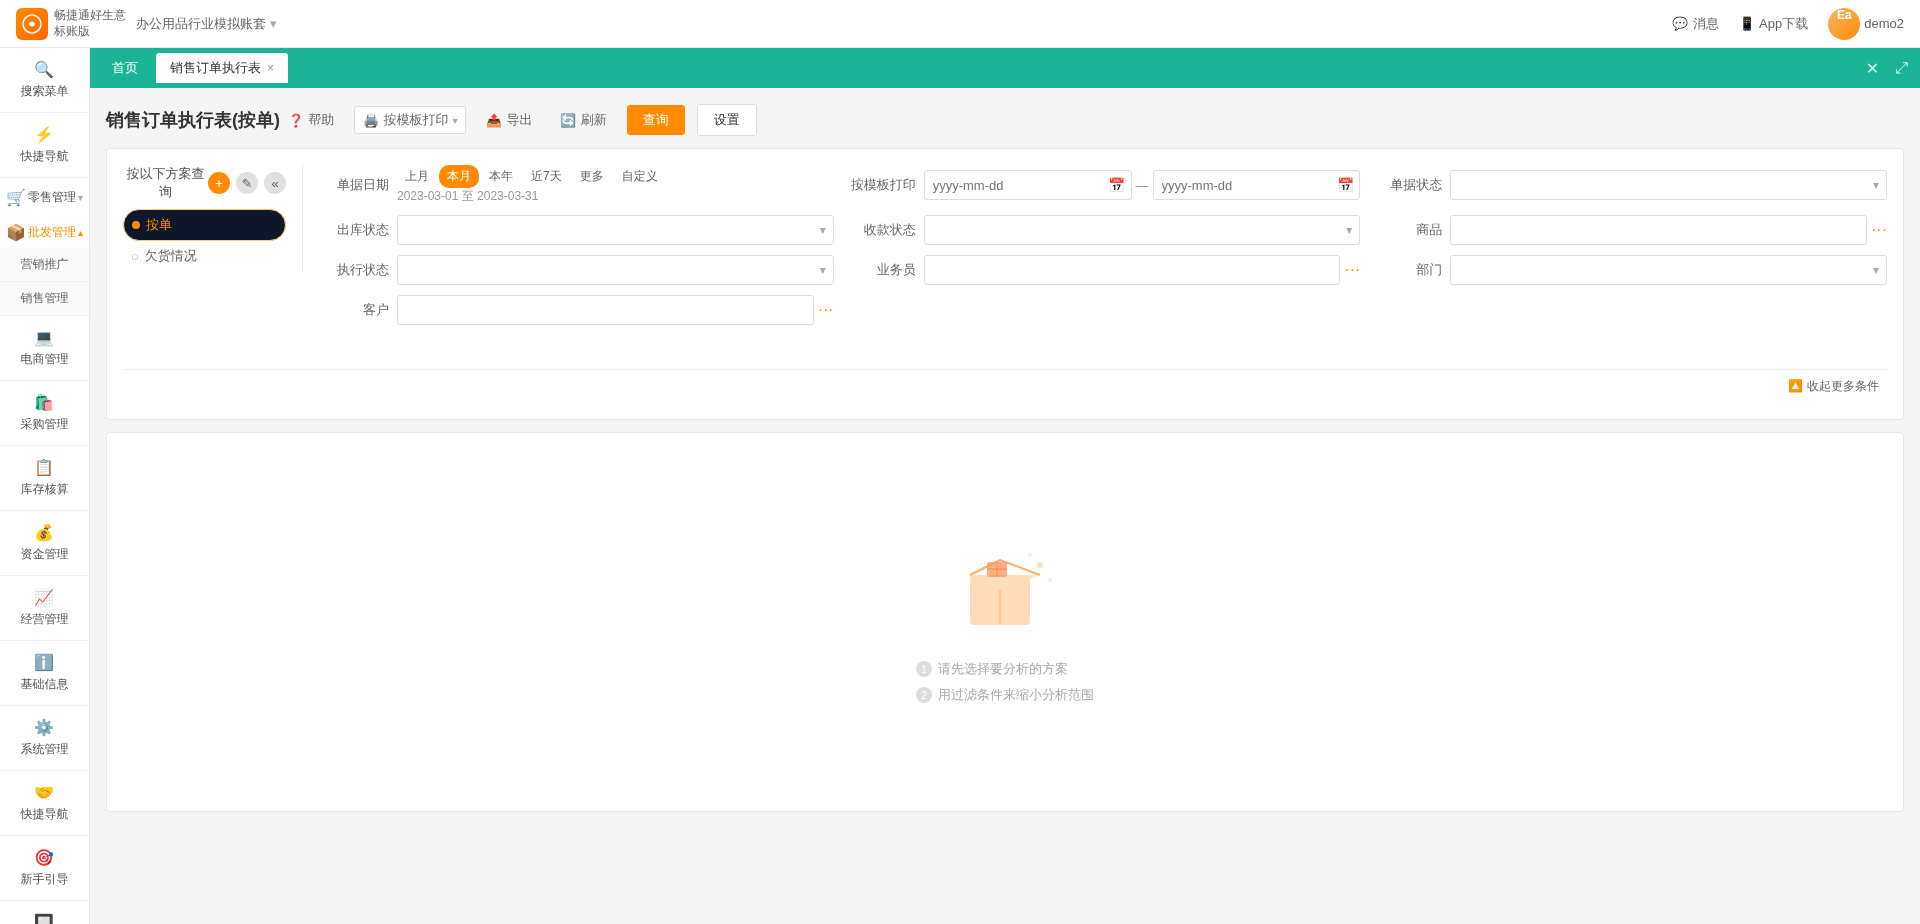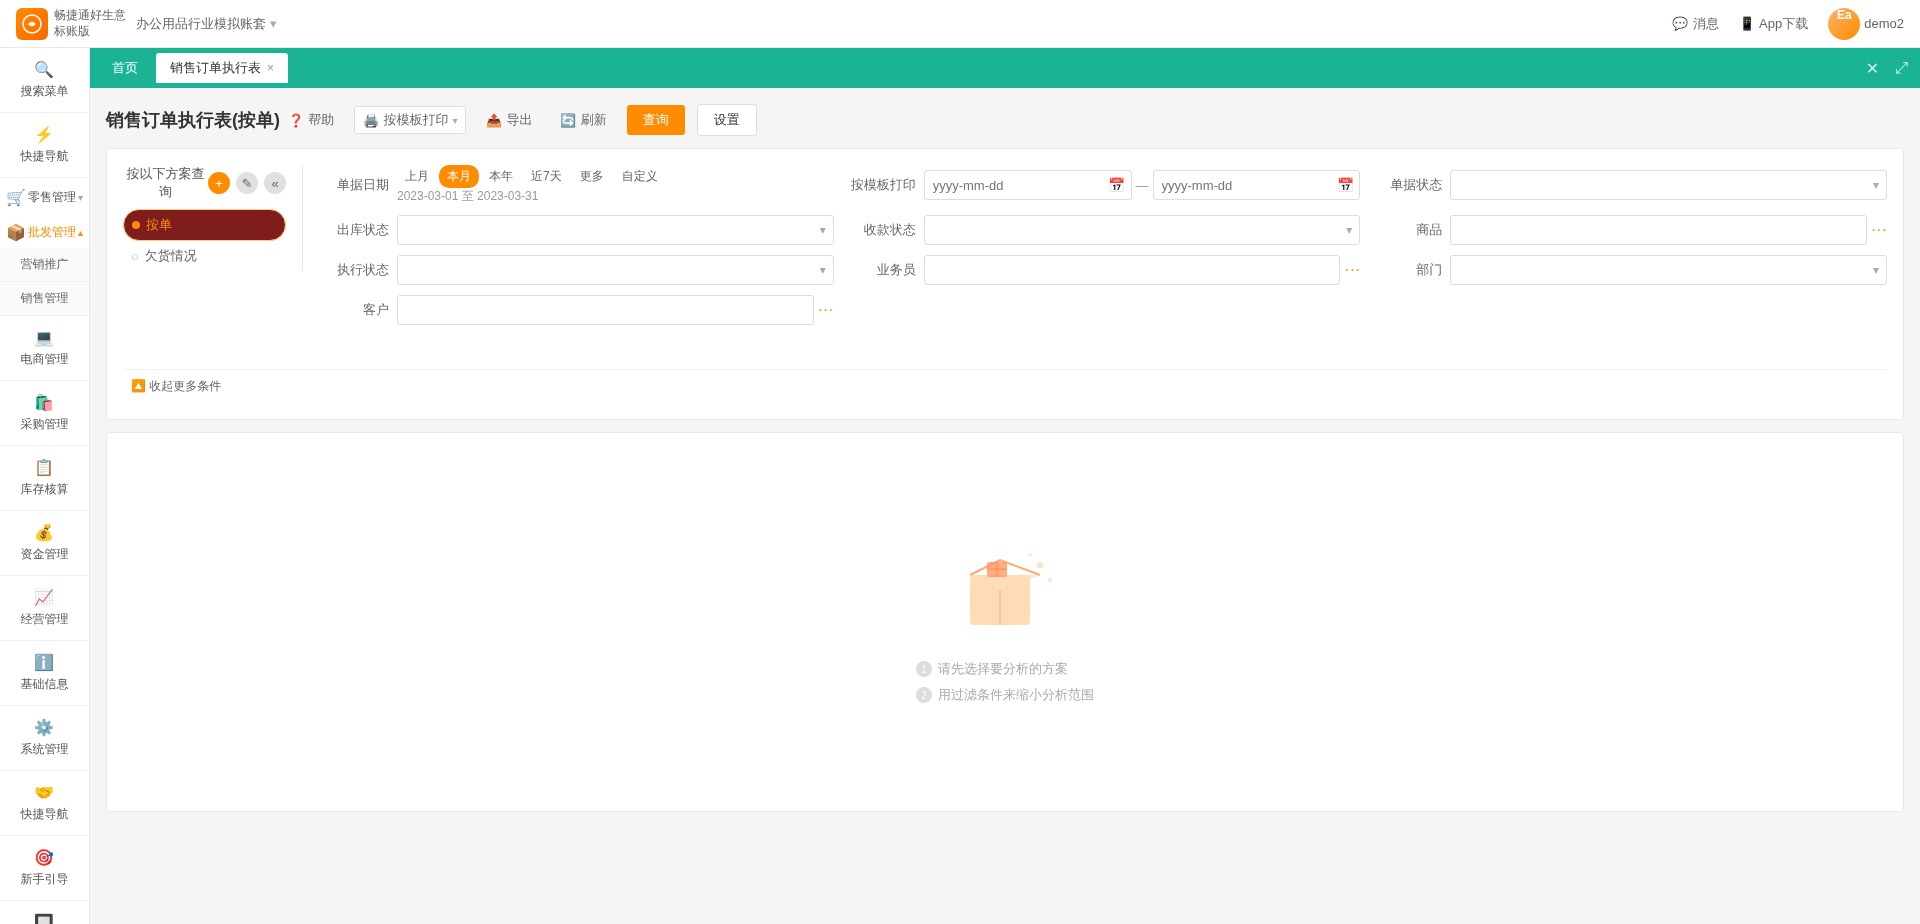--- a/index.html
+++ b/index.html
@@ -298,21 +298,21 @@
     }
     .filter-scheme-item {
       display: flex;
       align-items: center;
       gap: 6px;
       padding: 6px 8px;
       border-radius: 20px;
       cursor: pointer;
       font-size: 13px;
       color: #ff8c00;
-      background: #7f1d1d;
+      background: #0f172a;
       border: 1px solid #ffcc80;
     }
     .filter-scheme-item .dot {
       width: 8px;
       height: 8px;
       border-radius: 50%;
       background: #ff8c00;
     }
     .filter-scheme-sub {
       padding: 6px 8px;
@@ -443,21 +443,21 @@
       color: white;
       border-radius: 10px;
     }
     .date-range-label {
       font-size: 12px;
       color: #999;
     }
 
     
     .collapse-bar {
-      text-align: left;
+      text-align: right;
       padding: 8px;
       color: #666;
       cursor: pointer;
       font-size: 12px;
       border-top: 1px solid #f0f0f0;
       margin-top: 44px;
     }
 
     
     .empty-state {

